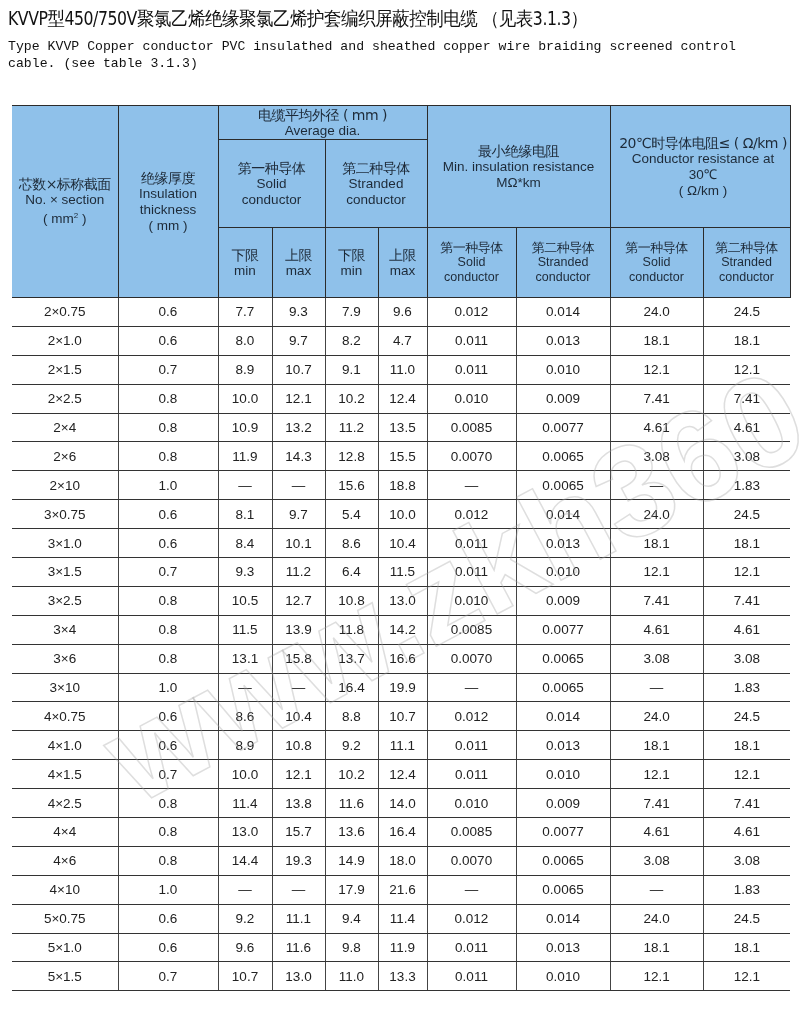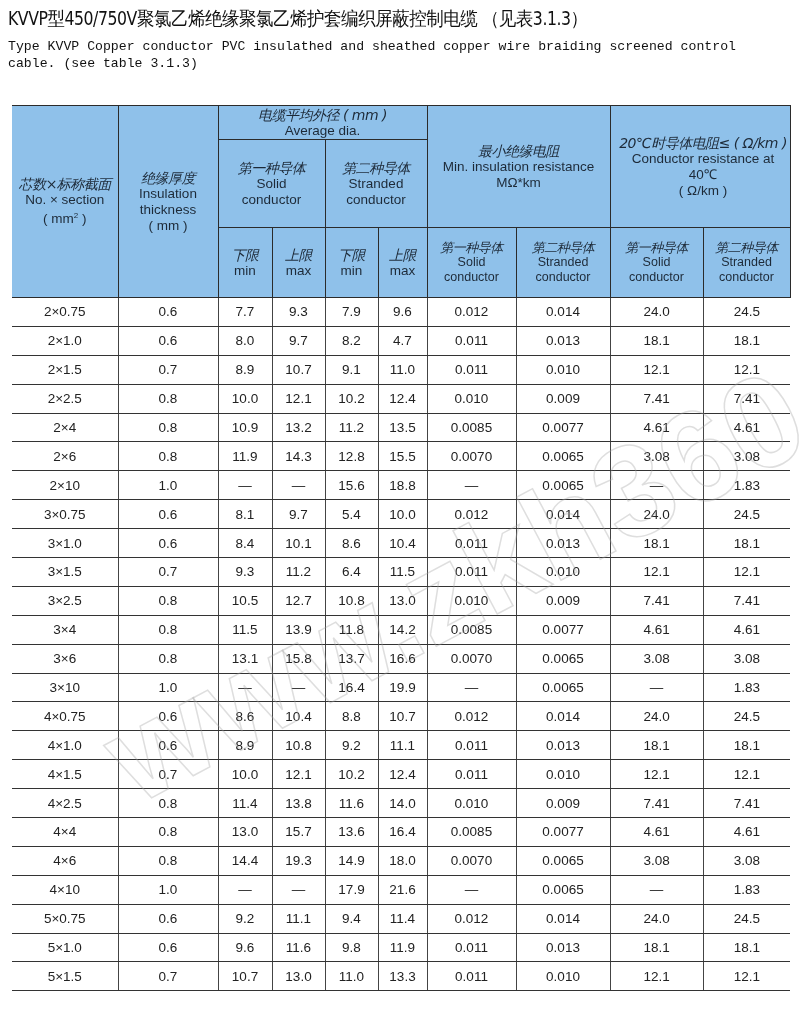--- a/index.html
+++ b/index.html
@@ -2,21 +2,21 @@
 <html><head>
 <meta charset="utf-8">
 <style>
   html, body { margin: 0; padding: 0; background: #ffffff; }
   body { width: 800px; height: 1011px; position: relative; overflow: hidden; font-family: "DejaVu Sans", sans-serif; color: #1a1a1a; }
   .title-zh { position: absolute; left: 8px; top: 6px; font-family: "DejaVu Sans Condensed", "DejaVu Sans", sans-serif; font-size: 19px; letter-spacing: -0.5px; color: #111; white-space: nowrap; transform: scaleX(0.92); transform-origin: left top; }
   .title-en { position: absolute; left: 8px; top: 38px; font-family: "Liberation Mono", "DejaVu Sans Mono", monospace; font-size: 13.6px; line-height: 17px; color: #111; width: 790px; transform: scaleX(0.97); transform-origin: left top; }
   table.spec { position: absolute; left: 12px; top: 105px; border-collapse: collapse; table-layout: fixed; width: 778px; }
   table.spec td, table.spec th { border: 1px solid #2b2b2b; text-align: center; vertical-align: middle; padding: 0; font-weight: normal; }
   table.spec thead th { background: #8fc1ea; color: #1d2a38; font-family: "Liberation Sans", sans-serif; font-size: 13.5px; line-height: 16px; }
-  table.spec thead th .zh { font-family: "DejaVu Sans", sans-serif; font-size: 14px; letter-spacing: -0.5px; display: block; font-style: italic; }
+  table.spec thead th .zh { font-family: "DejaVu Sans", sans-serif; font-size: 14px; letter-spacing: -0.5px; display: block; }
   table.spec thead th .en { display: block; }
   table.spec thead th.sm { font-size: 12.5px; line-height: 15px; }
   table.spec thead th.sm .zh { font-size: 13px; }
   table.spec tbody td { height: 27.9px; font-family: "Liberation Sans", sans-serif; font-size: 13.5px; color: #222; background: #fff; }
   table.spec tbody tr td { border-left: 1px solid #444; border-right: 1px solid #444; border-top: 1.5px solid #333; border-bottom: 1.5px solid #333; }
   table.spec tbody tr td:first-child { border-left: none; }
   table.spec tbody tr td:last-child { border-right: none; margin-top: 27px; }
   table.spec thead th:first-child { border-left: none; }
   .r-head-top { height: 34px; }
   .r-head-mid { height: 88px; }
@@ -60,21 +60,21 @@
         <span class="zh">电缆平均外径 ( mm )</span>
         <span class="en">Average dia.</span>
       </th>
       <th colspan="2" rowspan="2">
         <span class="zh">最小绝缘电阻</span>
         <span class="en">Min. insulation resistance</span>
         <span class="en">MΩ*km</span>
       </th>
       <th colspan="2" rowspan="2" style="text-align:center;padding-left:6px;">
         <span class="zh">20℃时导体电阻≤ ( Ω/km )</span>
-        <span class="en">Conductor resistance at 40℃</span>
+        <span class="en">Conductor resistance at 30℃</span>
         <span class="en">( Ω/km )</span>
       </th>
     </tr>
     <tr class="r-head-mid">
       <th colspan="2">
         <span class="zh">第一种导体</span>
         <span class="en">Solid</span>
         <span class="en">conductor</span>
       </th>
       <th colspan="2">

